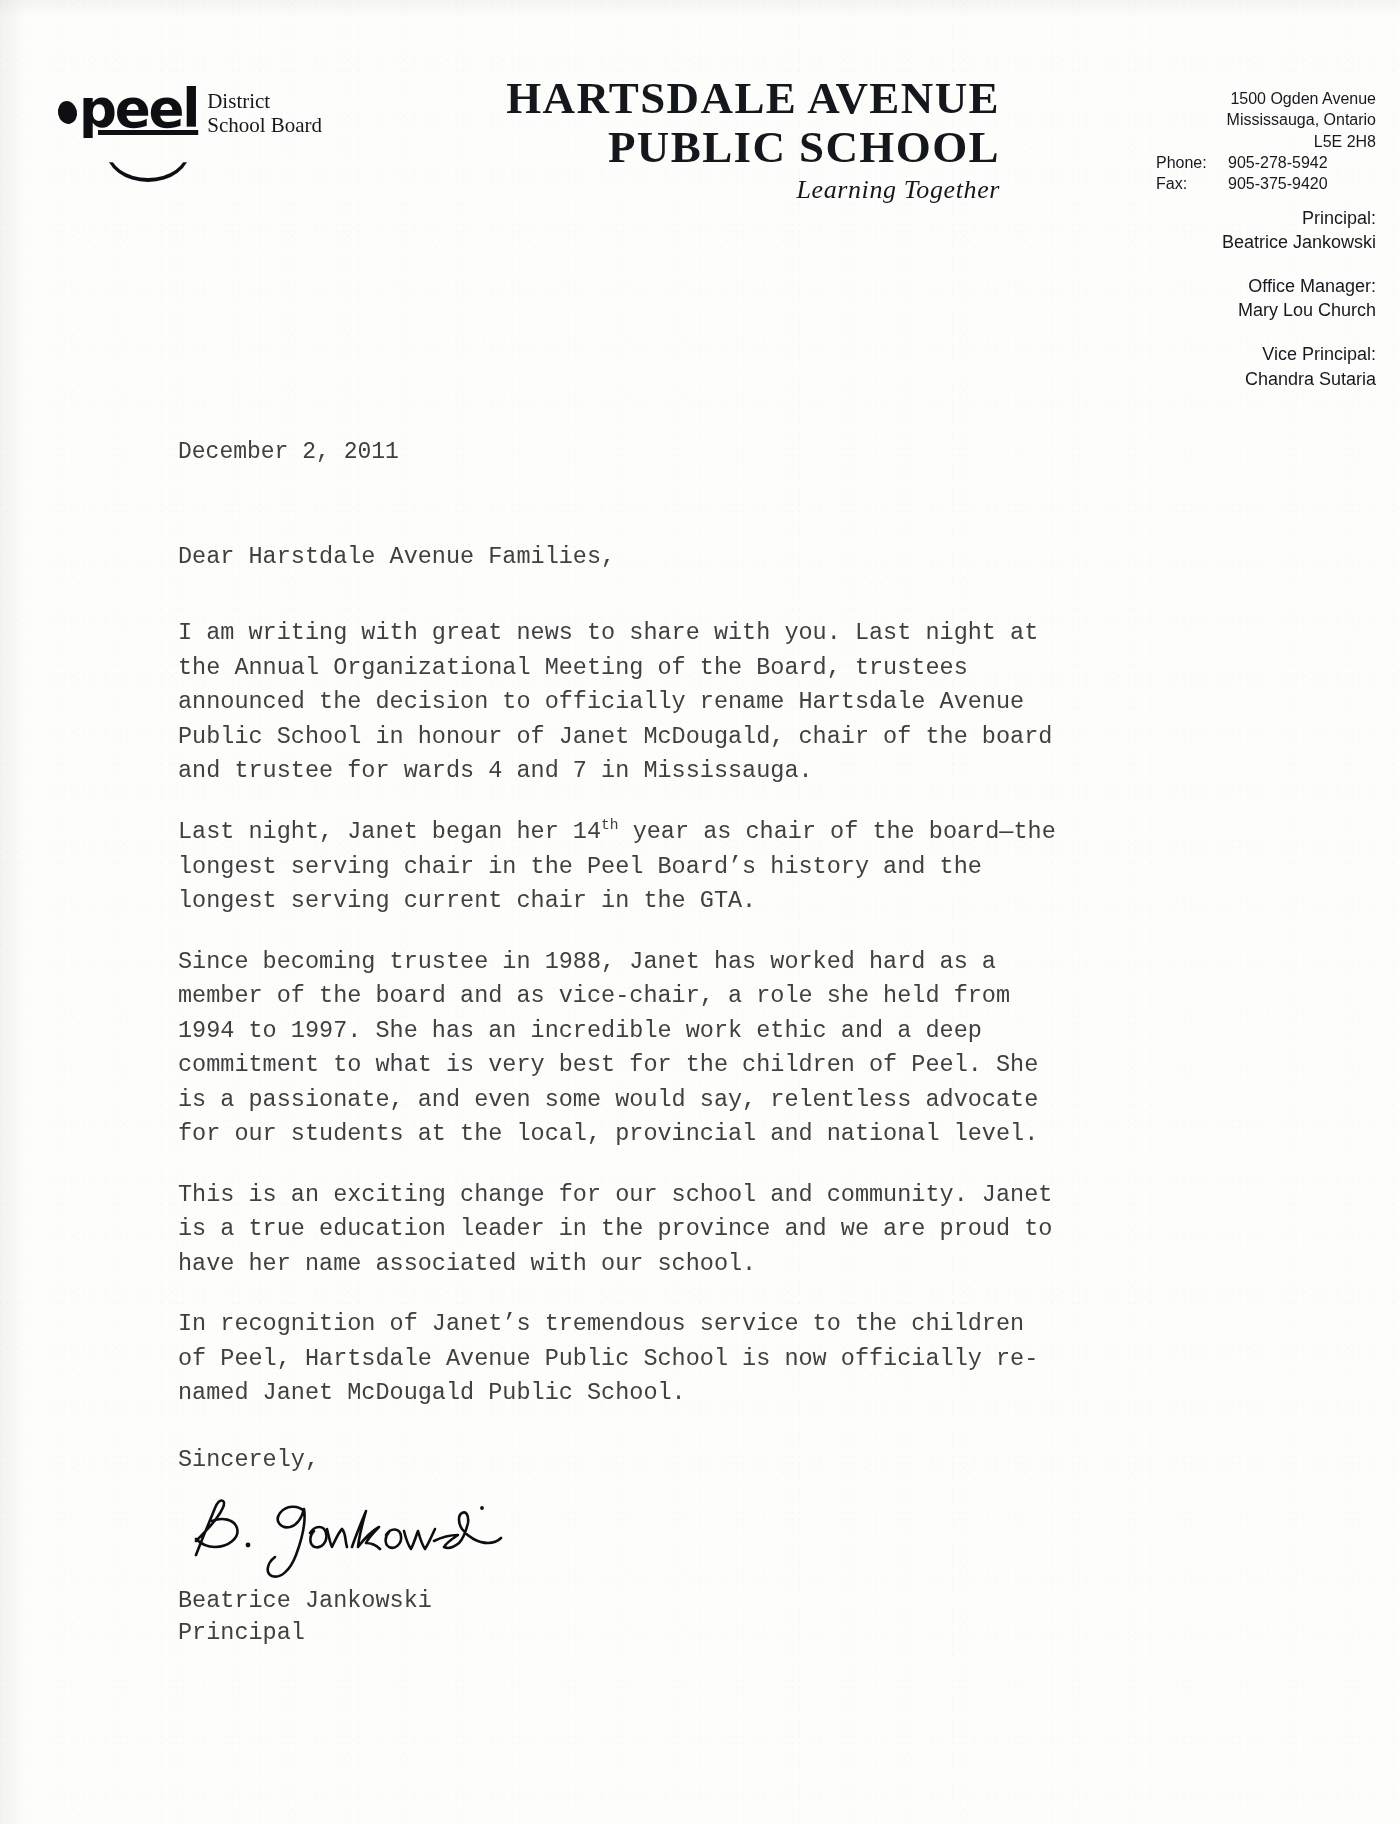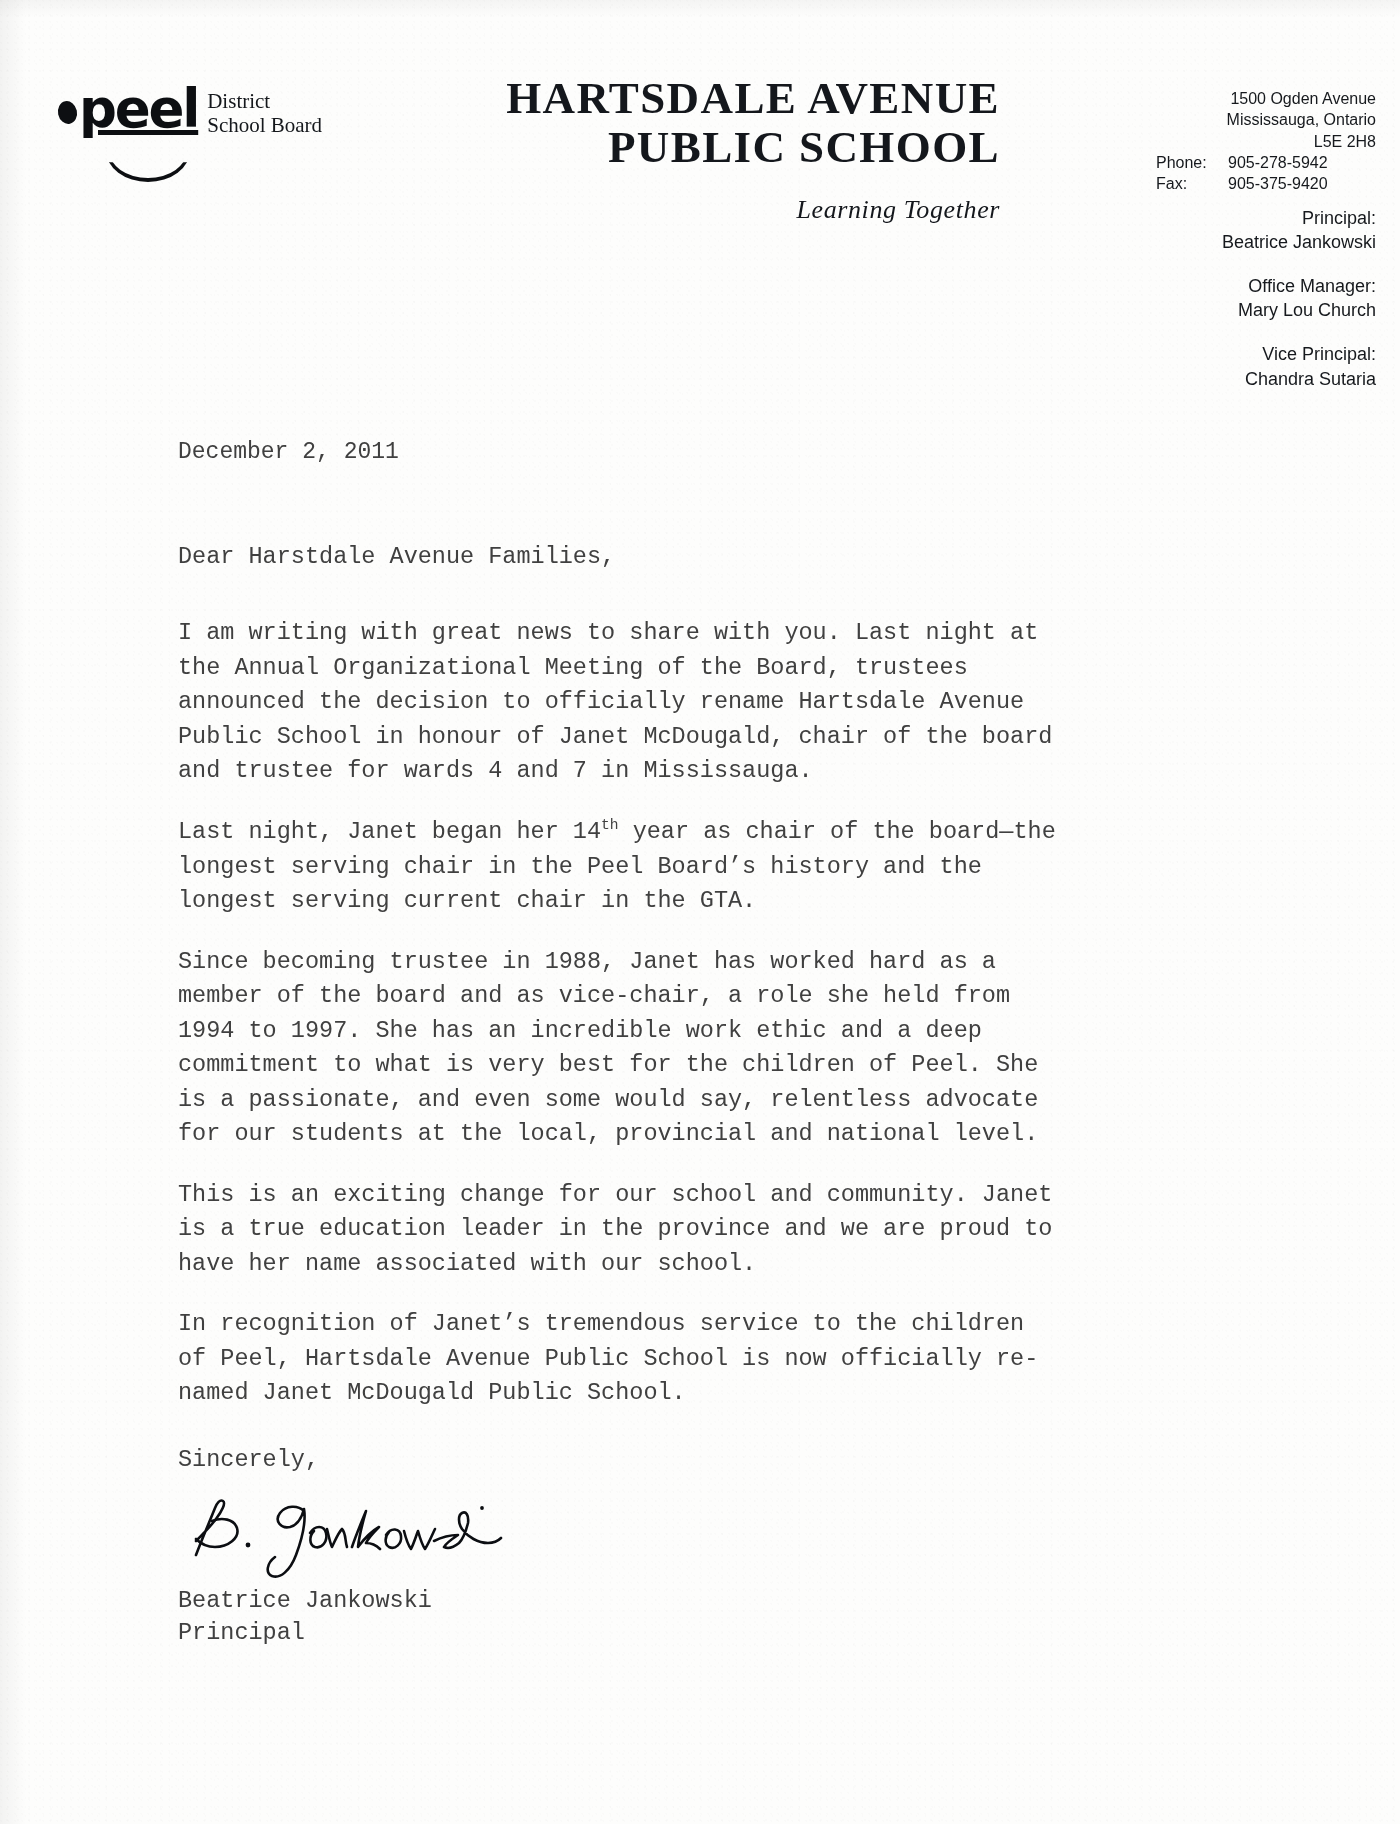--- a/index.html
+++ b/index.html
@@ -122,21 +122,21 @@
     letter-spacing: 1.4px;
     line-height: 1.08;
     color: #14171c;
   }
   .school-motto {
     font-family: "Liberation Serif", serif;
     font-style: italic;
     font-size: 26px;
     letter-spacing: 0.6px;
     color: #14171c;
-    margin-top: 24px;
+    margin-top: 4px;
   }
 
   
   .contact-block {
     position: absolute;
     right: 24px;
     top: 14px;
     width: 330px;
     text-align: right;
     font-size: 16px;

